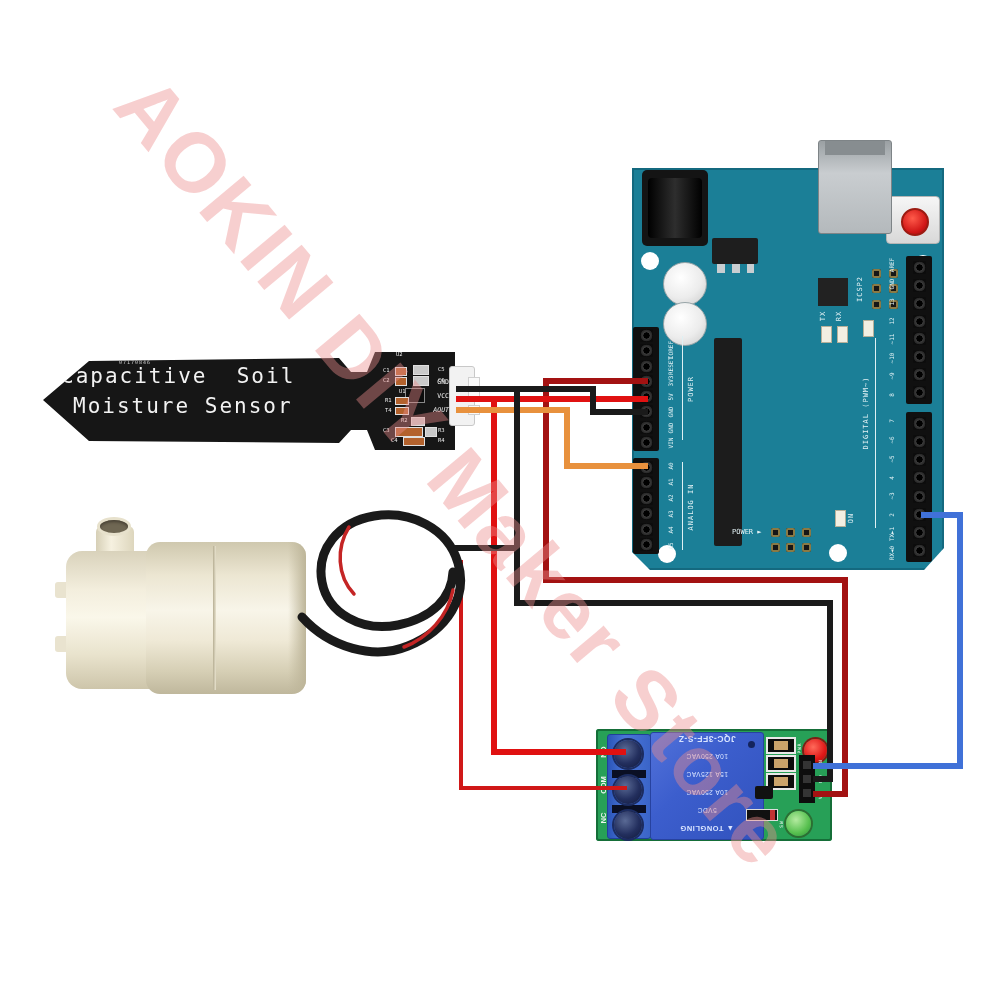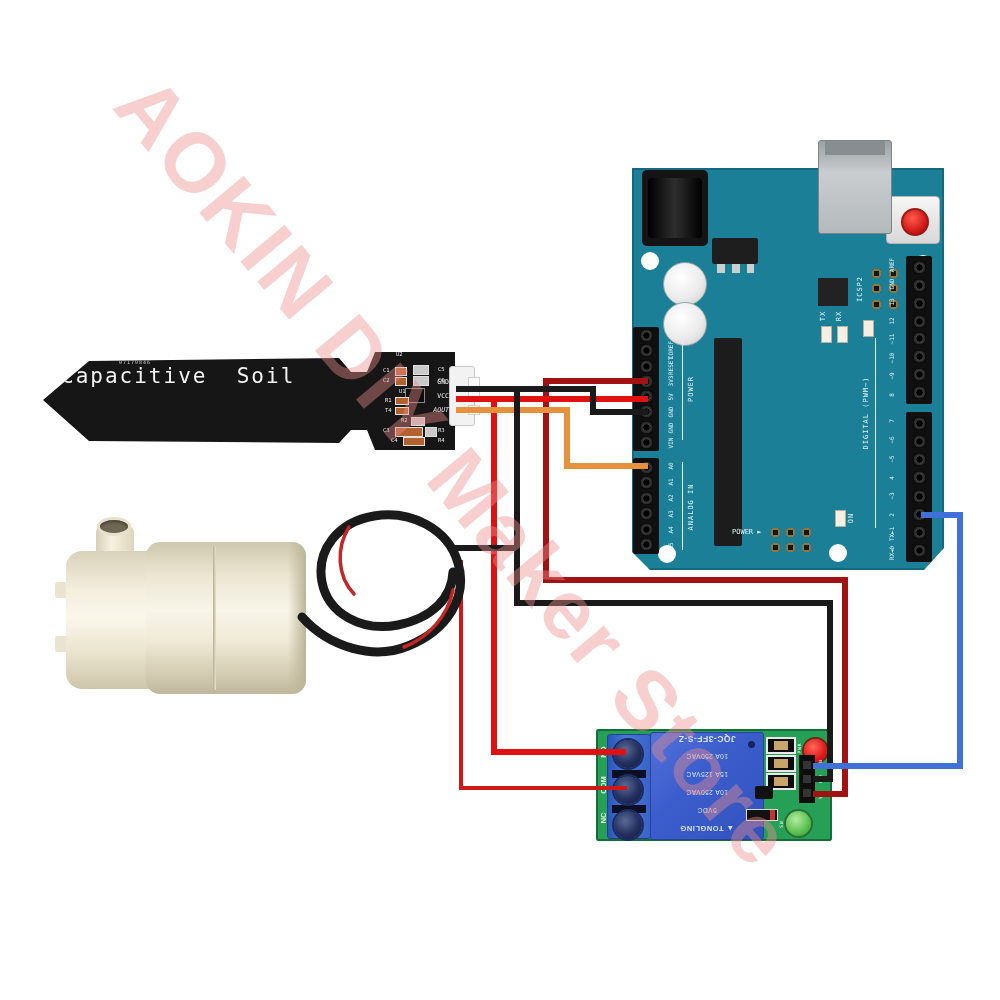--- a/index.html
+++ b/index.html
@@ -126,20 +126,21 @@
   
   #wires{position:absolute;left:0;top:0;z-index:50;}
 </style>
 </head>
 <body>
 
 <div id="canvas">
 
   <div id="sensor-pcb">
     <div class="sensor-title" style="top:14px;">Capacitive  Soil</div>
+    <div class="sensor-title" style="top:44px;left:30px;">Moisture Sensor</div>
     <div id="sensor-serial">07170846</div>
 
     <div class="cbox" style="left:352px;top:17px;width:10px;height:7px;"></div>
     <div class="cbox silver" style="left:370px;top:15px;width:14px;height:8px;"></div>
     <div class="cbox" style="left:352px;top:27px;width:10px;height:7px;"></div>
     <div class="cbox silver" style="left:370px;top:26px;width:14px;height:8px;"></div>
     <div class="cbox ic" style="left:362px;top:38px;width:18px;height:13px;"></div>
     <div class="cbox" style="left:352px;top:47px;width:12px;height:6px;"></div>
     <div class="cbox" style="left:352px;top:57px;width:12px;height:6px;"></div>
     <div class="cbox silver" style="left:368px;top:67px;width:12px;height:7px;"></div>

